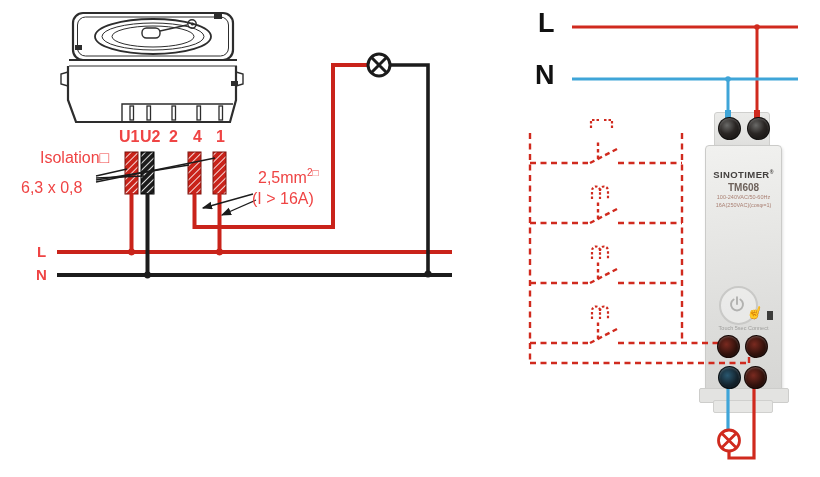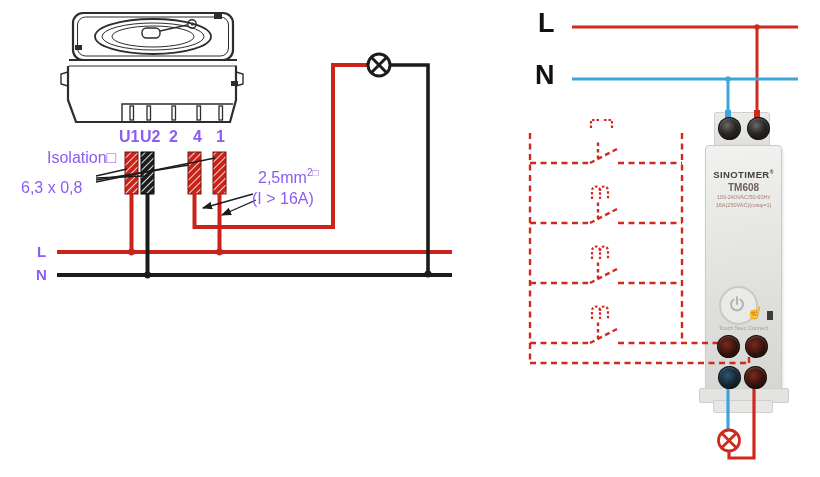--- a/index.html
+++ b/index.html
@@ -2,21 +2,21 @@
 <html><head>
 <meta charset="utf-8">
 <style>
   html,body{margin:0;padding:0;background:#fff;}
   #stage{position:relative;width:820px;height:477px;background:#ffffff;overflow:hidden;
          font-family:"Liberation Sans",sans-serif;}
   .abs{position:absolute;}
   svg.layer{position:absolute;left:0;top:0;z-index:2;pointer-events:none;}
 
   
-  .t{position:absolute;z-index:4;color:#8b5cf6;white-space:nowrap;}
+  .t{position:absolute;z-index:4;color:#ef4444;white-space:nowrap;}
   .term{font-size:16px;font-weight:600;}
   .note{font-size:16px;font-weight:500;}
   .lnL{font-size:15px;font-weight:700;}
   sup.s{font-size:10px;position:relative;top:-1px;}
 
   
   .bigLN{font-size:27px;font-weight:700;color:#111;}
 
   
   .dev{position:absolute;z-index:1;}
@@ -212,21 +212,21 @@
   <div class="abs" id="touch-ico">☝</div>
   <div class="abs" id="dk-square"></div>
   <div class="devtxt" id="caption">Touch 5sec Connect</div>
 
   <span class="t term" style="left:119px;top:128px;">U1</span>
   <span class="t term" style="left:140px;top:128px;">U2</span>
   <span class="t term" style="left:169px;top:128px;">2</span>
   <span class="t term" style="left:193px;top:128px;">4</span>
   <span class="t term" style="left:216px;top:128px;">1</span>
 
-  <span class="t note" style="left:47px;top:149px;">Isolation□</span>
+  <span class="t note" style="left:40px;top:149px;">Isolation□</span>
   <span class="t note" style="left:21px;top:179px;">6,3 x 0,8</span>
 
   <span class="t note" style="left:258px;top:168px;"><span>2,5mm</span><sup class="s">2□</sup></span>
   <span class="t note" style="left:252px;top:190px;">(I &gt; 16A)</span>
 
   <span class="t lnL" style="left:37px;top:243px;">L</span>
   <span class="t lnL" style="left:36px;top:266px;">N</span>
 
   <span class="t bigLN" style="left:538px;top:8px;">L</span>
   <span class="t bigLN" style="left:535px;top:60px;">N</span>

